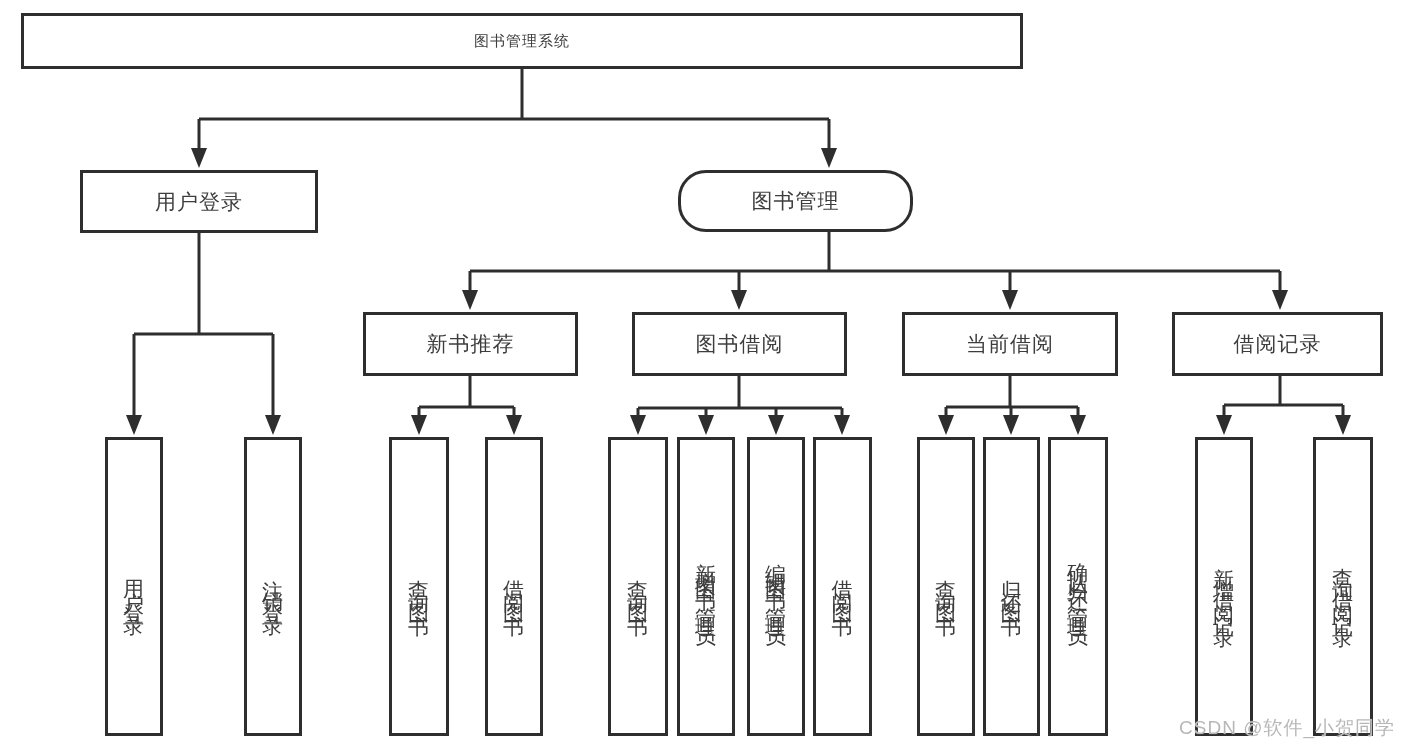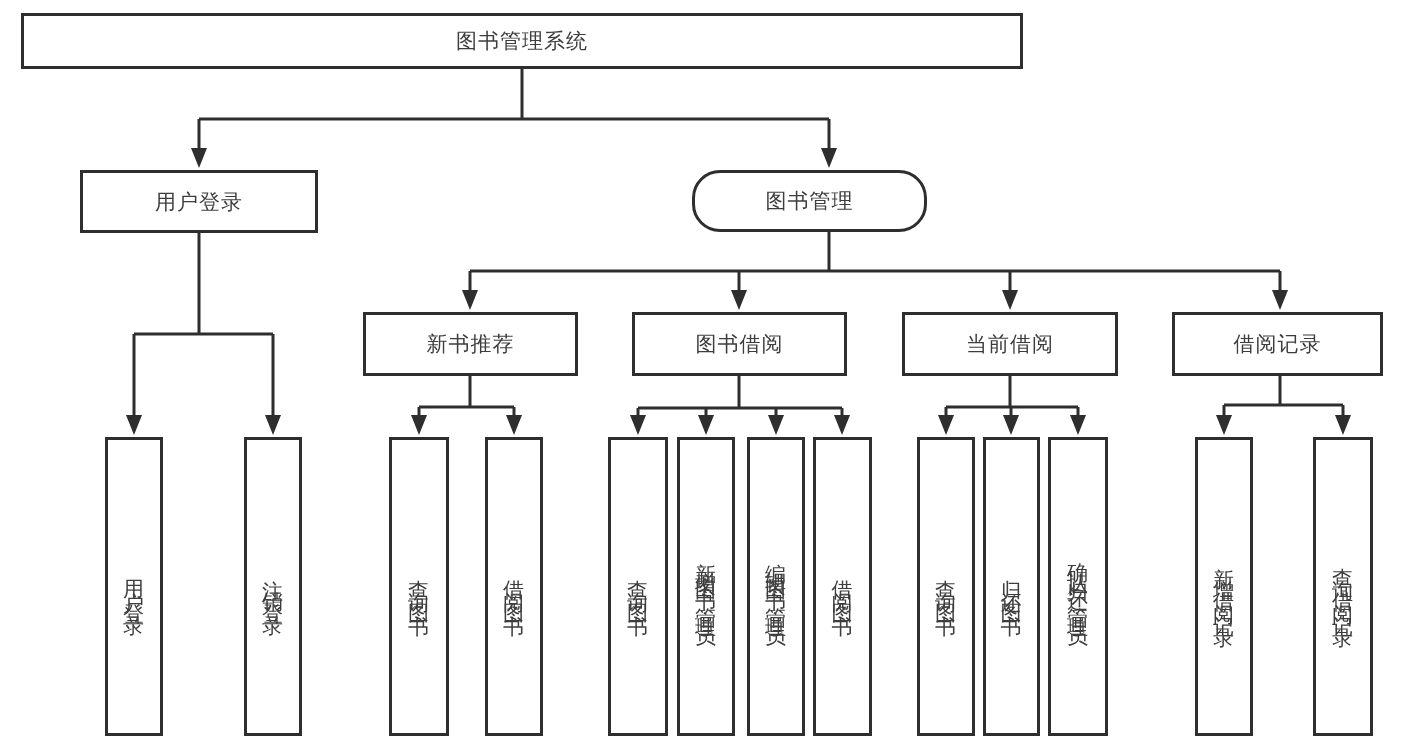--- a/index.html
+++ b/index.html
@@ -21,21 +21,21 @@
     box-sizing: border-box;
     border: 3px solid #2e2e2e;
     background: #ffffff;
     display: flex;
     align-items: center;
     justify-content: center;
     color: #3d3d3d;
   }
   .node-root {
     left: 21px; top: 13px; width: 1002px; height: 56px;
-    font-size: 21px; letter-spacing: 1px;
+    font-size: 15px; letter-spacing: 1px;
   }
   .node-l2, .node-l3 {
     font-size: 21px; letter-spacing: 1px;
   }
   .node-leaf {
     top: 437px; height: 299px;
     font-size: 21px;
   }
   .vtext {
     writing-mode: vertical-rl;
@@ -101,21 +101,21 @@
     </g>
   </svg>
 
   <div class="node node-root">
     <span>图书管理系统</span>
   </div>
 
   <div class="node node-l2" style="left:80px; top:170px; width:238px; height:63px;">
     <span>用户登录</span>
   </div>
-  <div class="node node-l2" style="left:692px; top:170px; width:235px; height:62px;border-radius:28px;">
+  <div class="node node-l2" style="left:678px; top:170px; width:235px; height:62px;border-radius:28px;">
     <span>图书管理</span>
   </div>
 
   <div class="node node-l3" style="left:363px; top:312px; width:215px; height:64px;justify-content:center;">
     <span>新书推荐</span>
   </div>
   <div class="node node-l3" style="left:632px; top:312px; width:215px; height:64px;text-align:right;">
     <span>图书借阅</span>
   </div>
   <div class="node node-l3" style="left:902px; top:312px; width:216px; height:64px;">
@@ -158,14 +158,15 @@
   <div class="node node-leaf" style="left:1048px; width:60px;">
     <span class="vtext" style="letter-spacing: 9px;">确认归还（管理员）</span>
   </div>
   <div class="node node-leaf" style="left:1195px; width:58px;">
     <span class="vtext" style="letter-spacing: 12px;">新增借阅记录</span>
   </div>
   <div class="node node-leaf" style="left:1313px; width:60px;">
     <span class="vtext" style="letter-spacing: 12px;">查询借阅记录</span>
   </div>
 
+  <div class="watermark">CSDN @软件_小贺同学</div>
 
 </div>
 
 </body></html>

